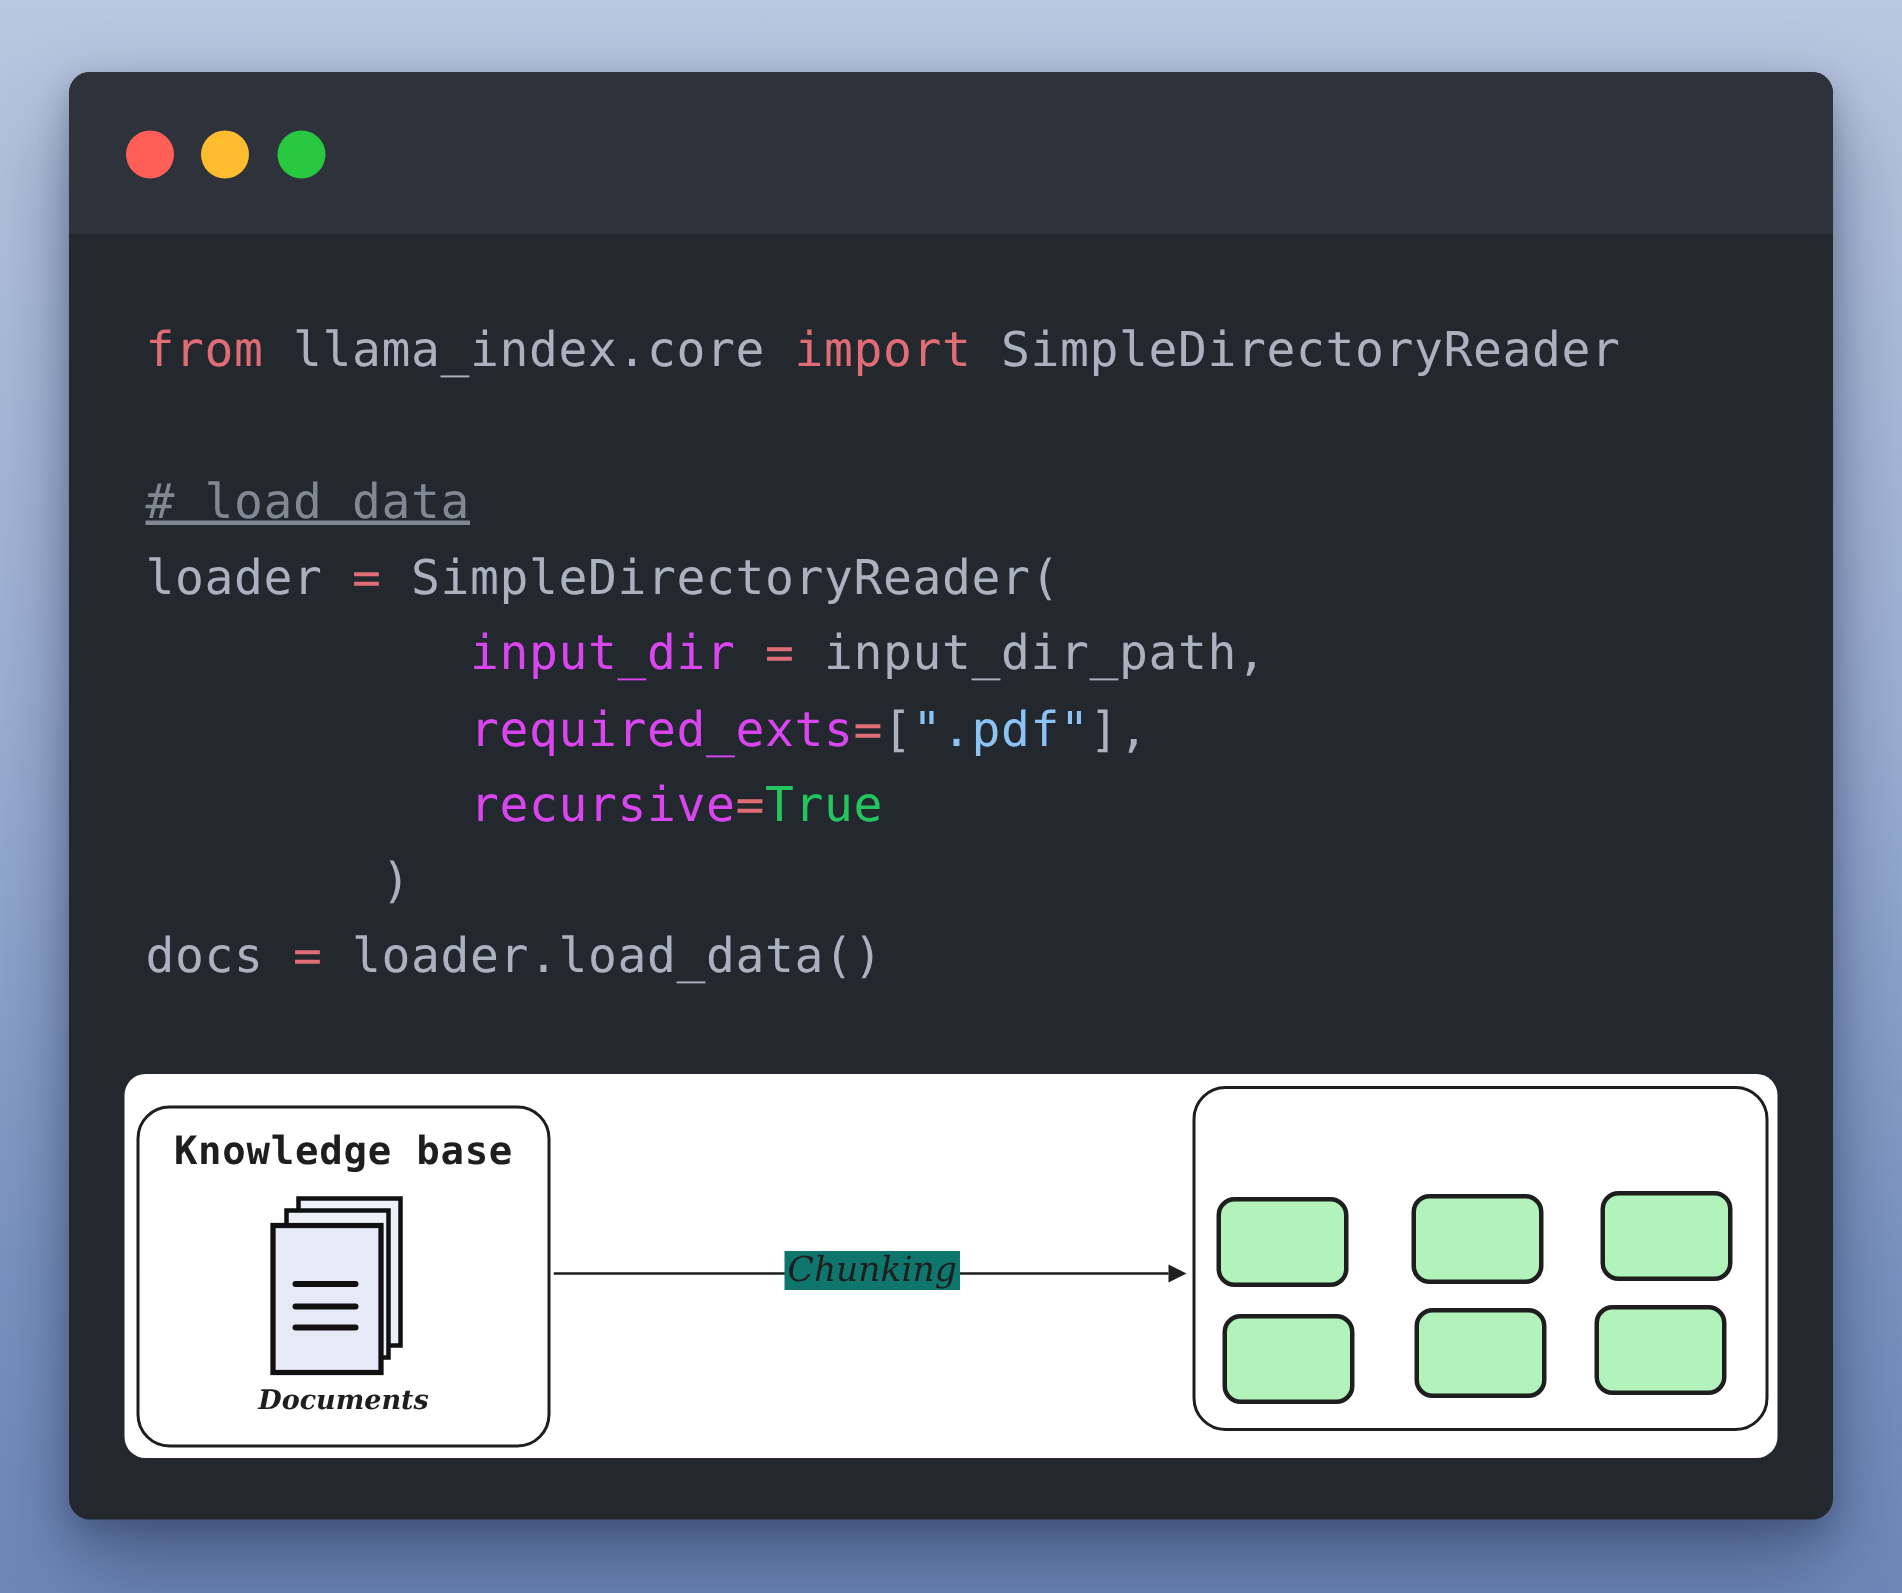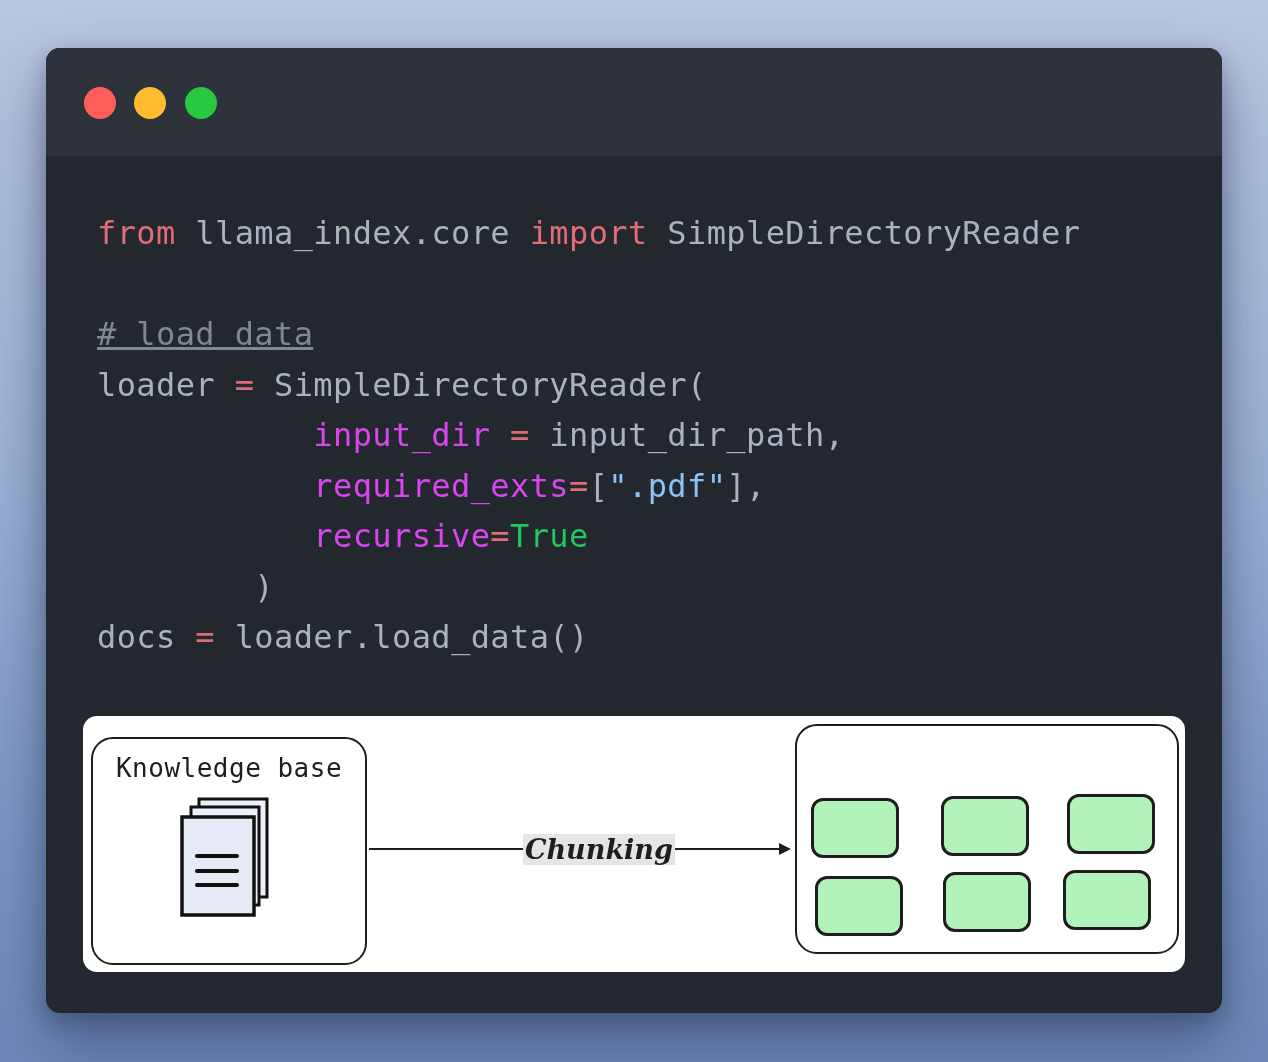--- a/index.html
+++ b/index.html
@@ -31,35 +31,35 @@
   .cm { color:#7f8893;text-decoration:underline; }
   .param { color:#d946ef; }
   .str { color:#8cc3f5; }
   .bool { color:#22c55e; }
   .diagram {
     position:absolute; left:37px; top:668px; width:1102px; height:256px;
     background:#ffffff; border-radius:14px;
   }
   .kb-box {
     position:absolute; left:8px; top:21px; width:272px; height:224px;
-    border:2px solid #1e1e1e; border-radius:22px;
+    border:2px solid #1e1e1e; border-radius:22px;font-weight:bold;
   }
   .kb-title {
     position:absolute; left:0; top:14px; width:100%; text-align:center;
     font-family:"DejaVu Sans Mono", monospace; font-size:26px; color:#1e1e1e; letter-spacing:0.5px;
   }
   .docs-icon { position:absolute; left:86px; top:58px; }
   .docs-label {
     position:absolute; left:0; top:184px; width:100%; text-align:center;
     font-family:"DejaVu Serif", serif; font-style:italic; font-size:18px; color:#1e1e1e;
   }
   .arrow { position:absolute; left:286px; top:118px; }
   .chunk-label {
-    position:absolute; left:440px; top:118px; padding:0 2px; background:#e5e5e5;
-    font-family:"DejaVu Serif", serif; font-style:italic; font-size:27px; color:#1e1e1e;font-weight:bold;
+    position:absolute; left:440px; top:118px; padding:0 2px; background:#0f766e;
+    font-family:"DejaVu Serif", serif; font-style:italic; font-size:23px; color:#1e1e1e;
   }
   .chunks-box {
     position:absolute; left:712px; top:8px; width:380px; height:226px;
     border:2px solid #1e1e1e; border-radius:22px;
   }
   .chunks-title {
     position:absolute; left:0; top:14px; width:100%; text-align:center;
     font-family:"DejaVu Sans", sans-serif; font-size:26px; color:#1e1e1e;
   }
   .chunk {
@@ -83,20 +83,21 @@
     <div class="kb-box">
       <div class="kb-title">Knowledge base</div>
       <svg class="docs-icon" width="96" height="124" viewBox="0 0 96 124">
         <rect x="20" y="2" width="68" height="98" fill="#edf0fa" stroke="#111" stroke-width="3"></rect>
         <rect x="12" y="10" width="68" height="98" fill="#edf0fa" stroke="#111" stroke-width="3"></rect>
         <rect x="3" y="20" width="72" height="98" fill="#e6e9f6" stroke="#111" stroke-width="3.5"></rect>
         <line x1="18" y1="59" x2="58" y2="59" stroke="#111" stroke-width="4" stroke-linecap="round"></line>
         <line x1="18" y1="74" x2="58" y2="74" stroke="#111" stroke-width="4" stroke-linecap="round"></line>
         <line x1="18" y1="88" x2="58" y2="88" stroke="#111" stroke-width="4" stroke-linecap="round"></line>
       </svg>
+      <div class="docs-label">Documents</div>
     </div>
 
     <svg class="arrow" width="424" height="30" viewBox="0 0 424 30">
       <line x1="0" y1="15" x2="410" y2="15" stroke="#1e1e1e" stroke-width="1.8"></line>
       <polygon points="410,9 422,15 410,21" fill="#1e1e1e"></polygon>
     </svg>
     <div class="chunk-label">Chunking</div>
 
     <div class="chunks-box">
       <div class="chunk" style="left:14px; top:72px;"></div>

